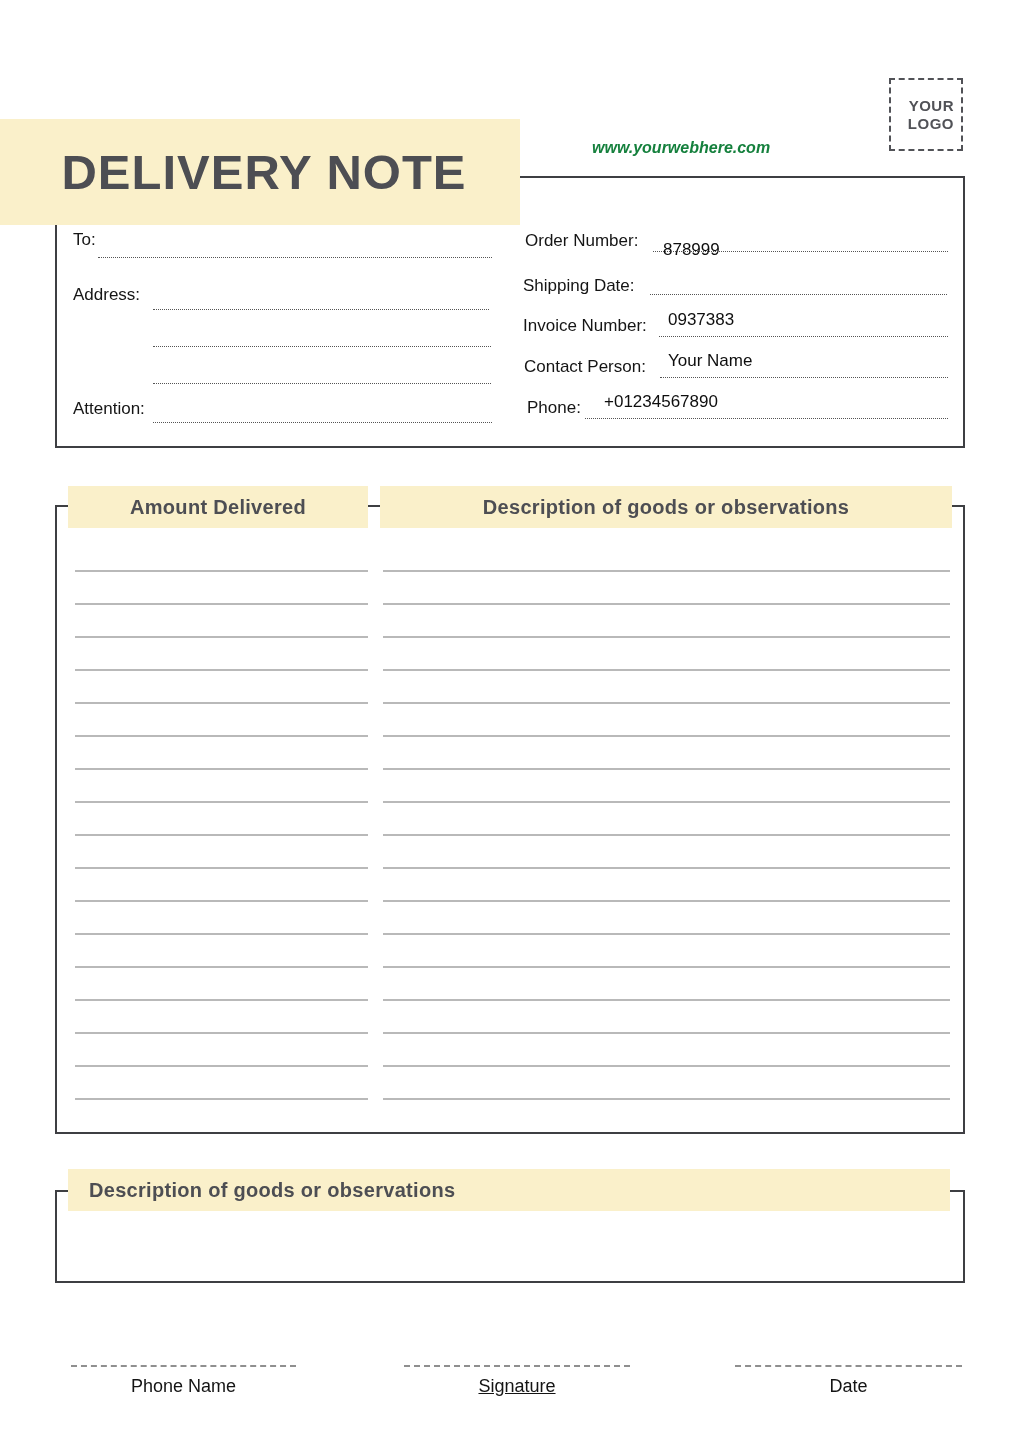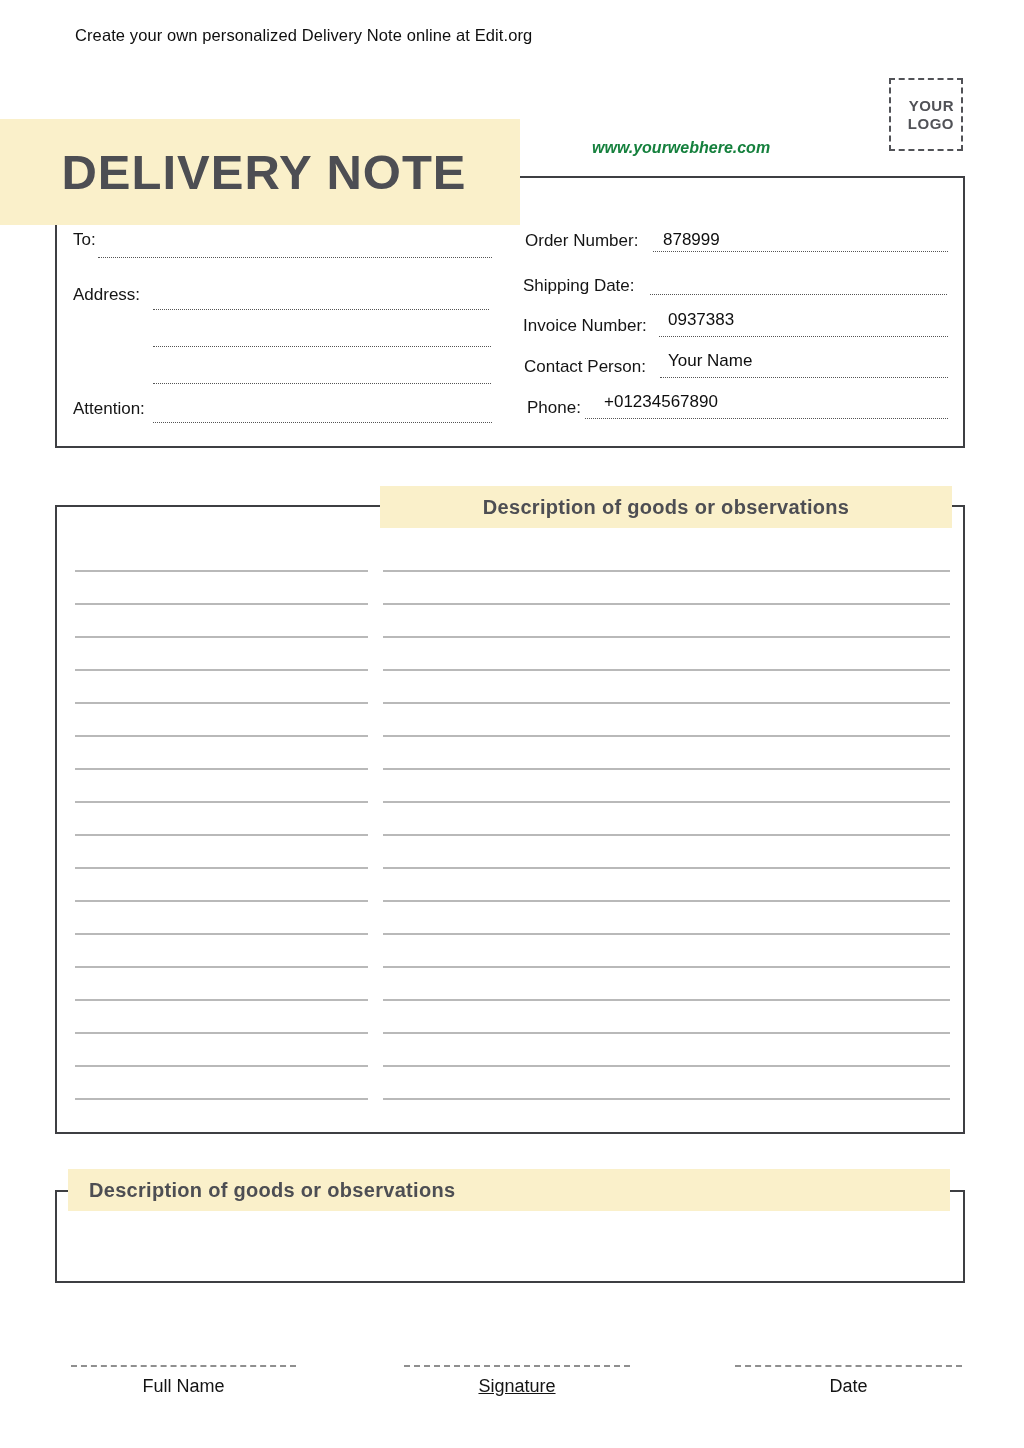--- a/index.html
+++ b/index.html
@@ -94,21 +94,20 @@
   .sig-label { position: absolute; top: 1376px; font-size: 18px; color: #141414; text-align: center; }
   .sig-label-1 { left: 71px;  width: 225px; }
   .sig-label-2 { left: 404px; width: 226px; text-decoration: underline; }
   .sig-label-3 { left: 735px; width: 227px; }
 </style>
 </head>
 <body>
 
 <div class="page">
 
-  <div class="abs tagline">Create your own personalized Delivery Note online at Edit.org</div>
 
   <div class="abs logo-box">
     <div class="logo-text">YOUR LOGO</div>
   </div>
 
   <div class="abs title-banner">
     <div class="title">DELIVERY NOTE</div>
   </div>
 
   <div class="abs website">www.yourwebhere.com</div>
@@ -120,40 +119,41 @@
 
   <div class="fld-label" style="left:73px;top:285px">Address:</div>
   <div class="dotline" style="left:153px;top:309px;width:336px"></div>
   <div class="dotline" style="left:153px;top:346px;width:338px"></div>
   <div class="dotline" style="left:153px;top:383px;width:338px"></div>
 
   <div class="fld-label" style="left:73px;top:399px">Attention:</div>
   <div class="dotline" style="left:153px;top:422px;width:339px"></div>
 
   <div class="fld-label" style="left:525px;top:231px">Order Number:</div>
-  <div class="fld-value" style="left:663px;top:230px">878999</div>
+  <div class="fld-value" style="left:663px;top:240px">878999</div>
   <div class="dotline" style="left:653px;top:251px;width:295px"></div>
 
   <div class="fld-label" style="left:523px;top:276px">Shipping Date:</div>
   <div class="fld-value" style="left:660px;top:271px"></div>
   <div class="dotline" style="left:650px;top:294px;width:297px"></div>
 
   <div class="fld-label" style="left:523px;top:316px">Invoice Number:</div>
   <div class="fld-value" style="left:668px;top:310px">0937383</div>
   <div class="dotline" style="left:659px;top:336px;width:289px"></div>
 
   <div class="fld-label" style="left:524px;top:357px">Contact Person:</div>
   <div class="fld-value" style="left:668px;top:351px">Your Name</div>
   <div class="dotline" style="left:660px;top:377px;width:288px"></div>
 
   <div class="fld-label" style="left:527px;top:398px">Phone:</div>
   <div class="fld-value" style="left:604px;top:392px">+01234567890</div>
   <div class="dotline" style="left:585px;top:418px;width:363px"></div>
 
   <div class="abs box items-box"></div>
+  <div class="th-banner th-amount">Amount Delivered</div>
   <div class="th-banner th-desc">Description of goods or observations</div>
   <div class="abs col-lines col-amount">
       <div class="rule-row"></div>
       <div class="rule-row"></div>
       <div class="rule-row"></div>
       <div class="rule-row"></div>
       <div class="rule-row"></div>
       <div class="rule-row"></div>
       <div class="rule-row"></div>
       <div class="rule-row"></div>
@@ -186,17 +186,17 @@
       <div class="rule-row"></div>
       <div class="rule-row"></div>
     </div>
 
   <div class="abs box obs-box"></div>
   <div class="obs-banner">Description of goods or observations</div>
 
   <div class="sig-line sig-line-1"></div>
   <div class="sig-line sig-line-2"></div>
   <div class="sig-line sig-line-3"></div>
-  <div class="sig-label sig-label-1">Full Name</div>
+  <div class="sig-label sig-label-1">Phone Name</div>
   <div class="sig-label sig-label-2">Signature</div>
   <div class="sig-label sig-label-3">Date</div>
 
 </div>
 
 </body></html>

